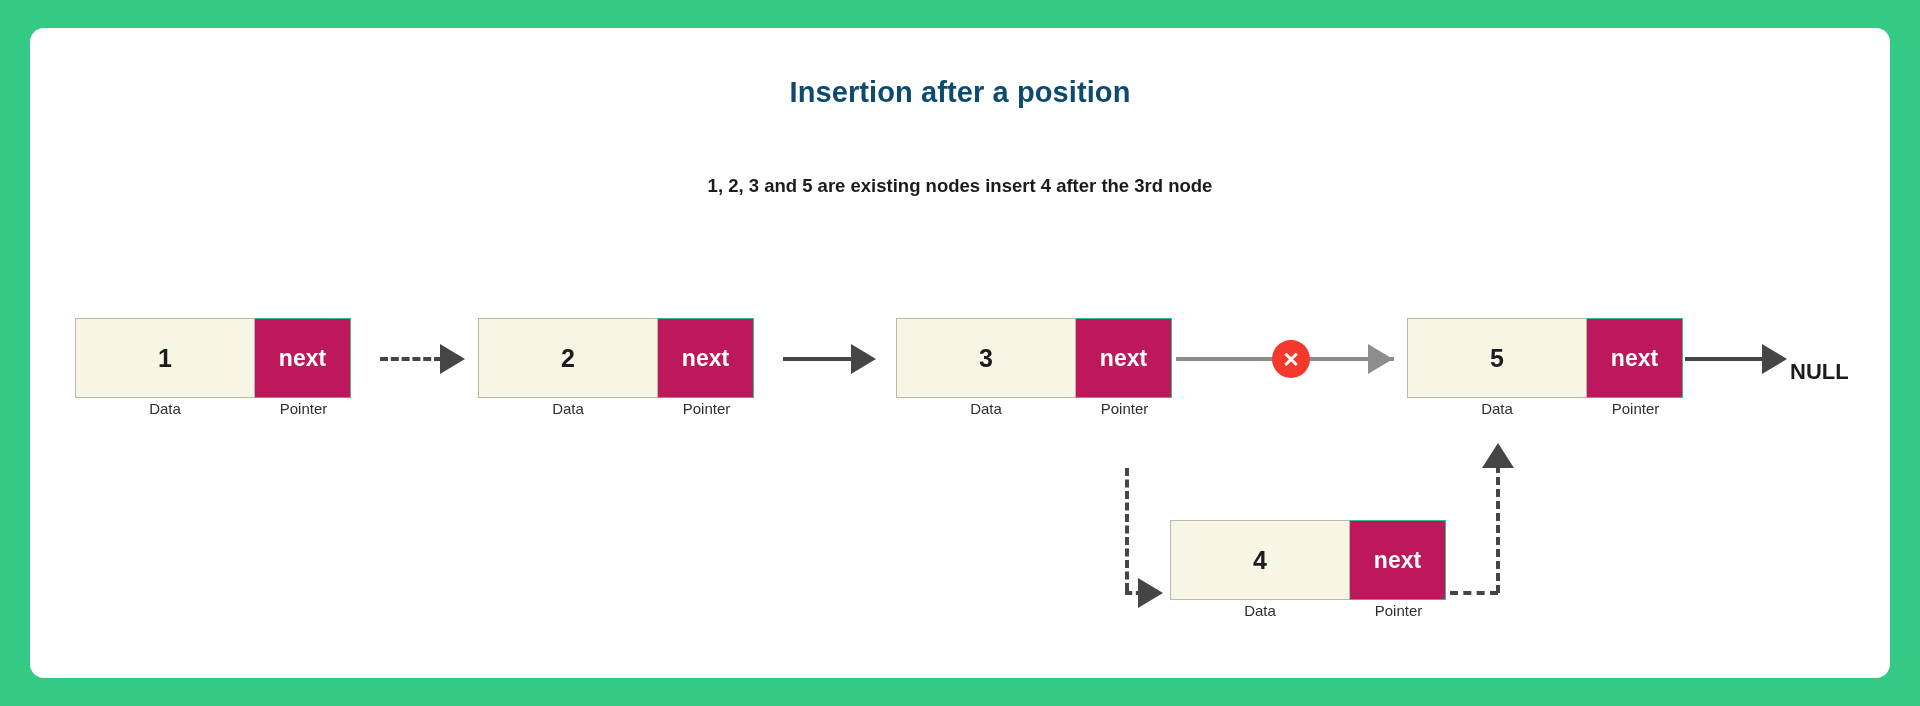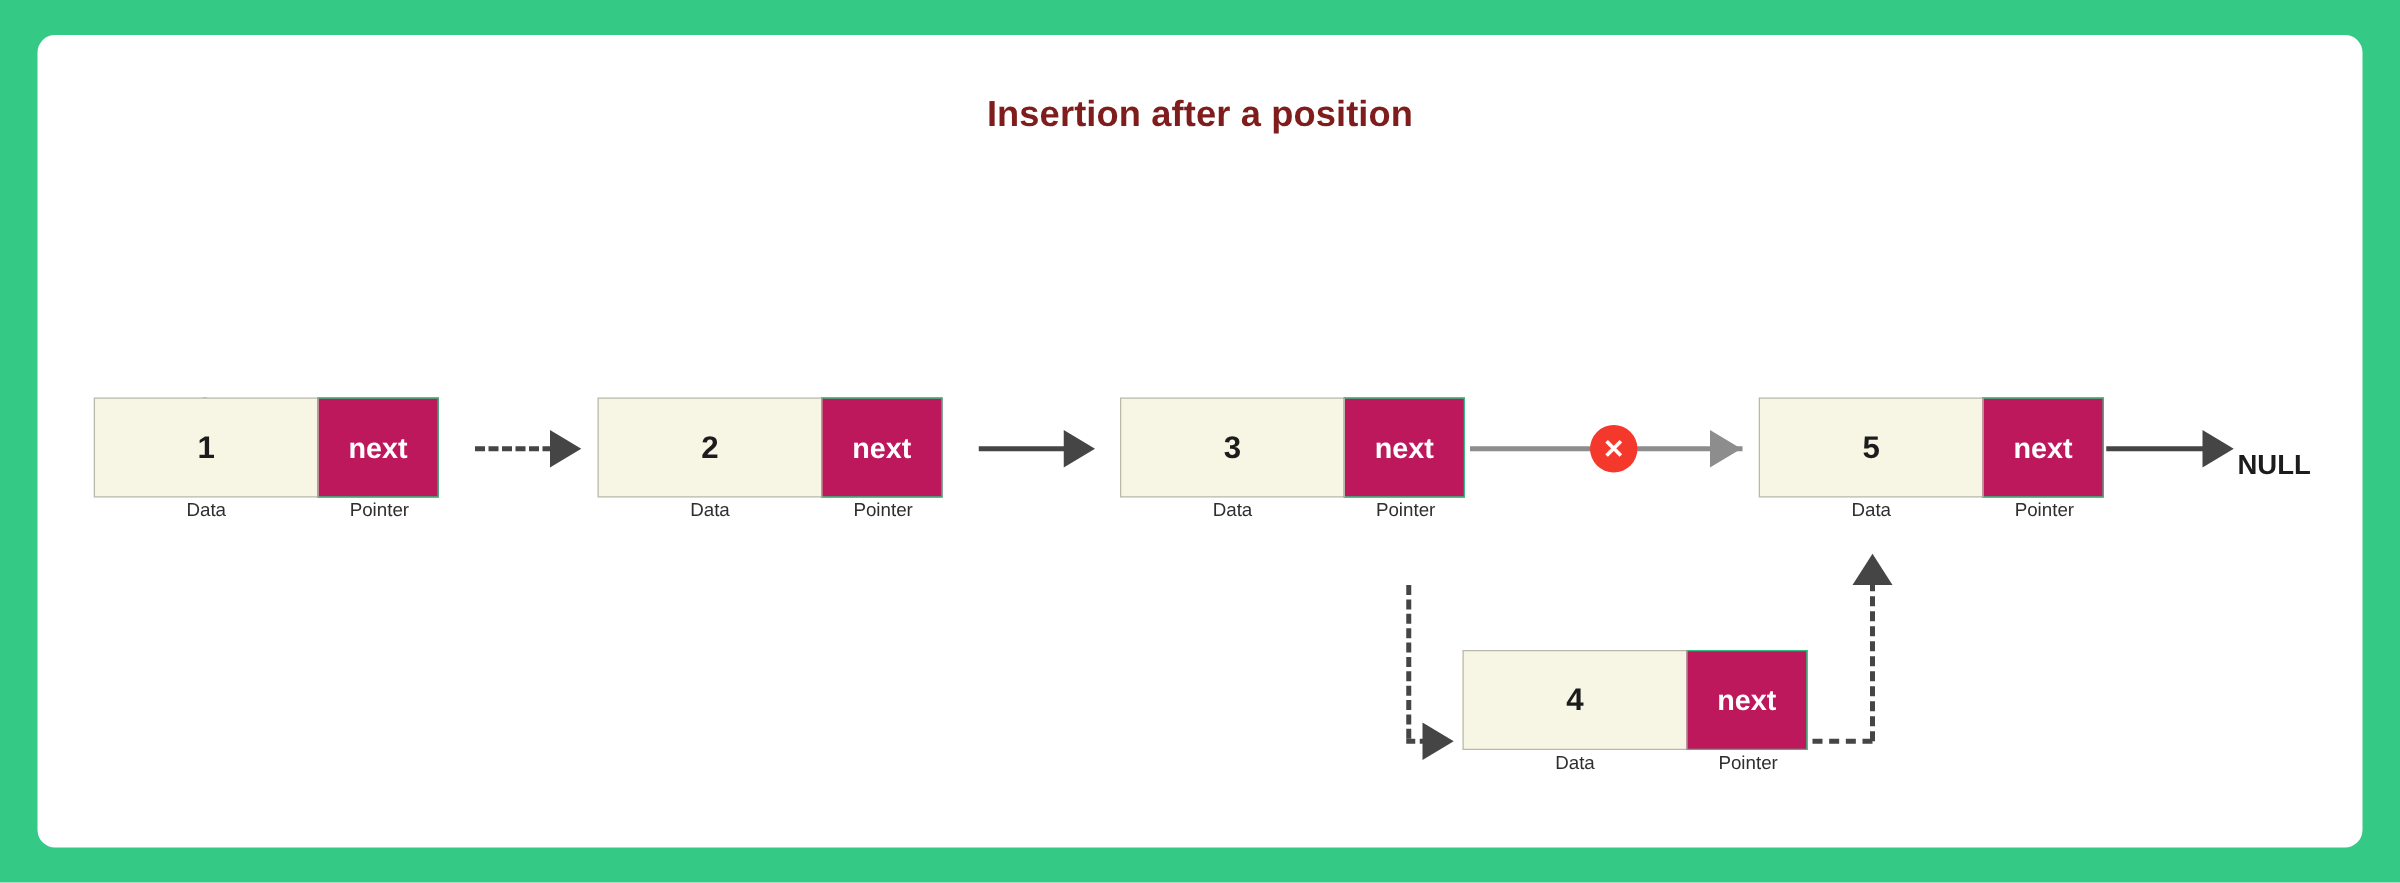--- a/index.html
+++ b/index.html
@@ -17,21 +17,21 @@
     background: #ffffff;
     border-radius: 14px;
   }
 
   #title {
     position: absolute;
     left: 0; top: 48px; width: 100%;
     text-align: center;
     font-size: 29px;
     font-weight: bold;
-    color: #7f1d1d;
+    color: #0c4a6e;
     letter-spacing: 0.1px;
   }
 
   #subtitle {
     position: absolute;
     left: 0; top: 147px; width: 100%;
     text-align: center;
     font-size: 18.5px;
     font-weight: bold;
     color: #1c1c1c;
@@ -141,20 +141,21 @@
     font-weight: bold;
     color: #1c1c1c;
   }
 </style>
 </head>
 <body>
 
 <div id="card">
 
   <div id="title">Insertion after a position</div>
+  <div id="subtitle">1, 2, 3 and 5 are existing nodes insert 4 after the 3rd node</div>
   <div id="head-label">Head</div>
 
   <div class="node" style="left:45px; top:290px;">
     <div class="cells">
       <div class="cell data">1</div>
       <div class="cell ptr">next</div>
     </div>
     <div class="caps">
       <div class="cap data">Data</div>
       <div class="cap ptr">Pointer</div>

